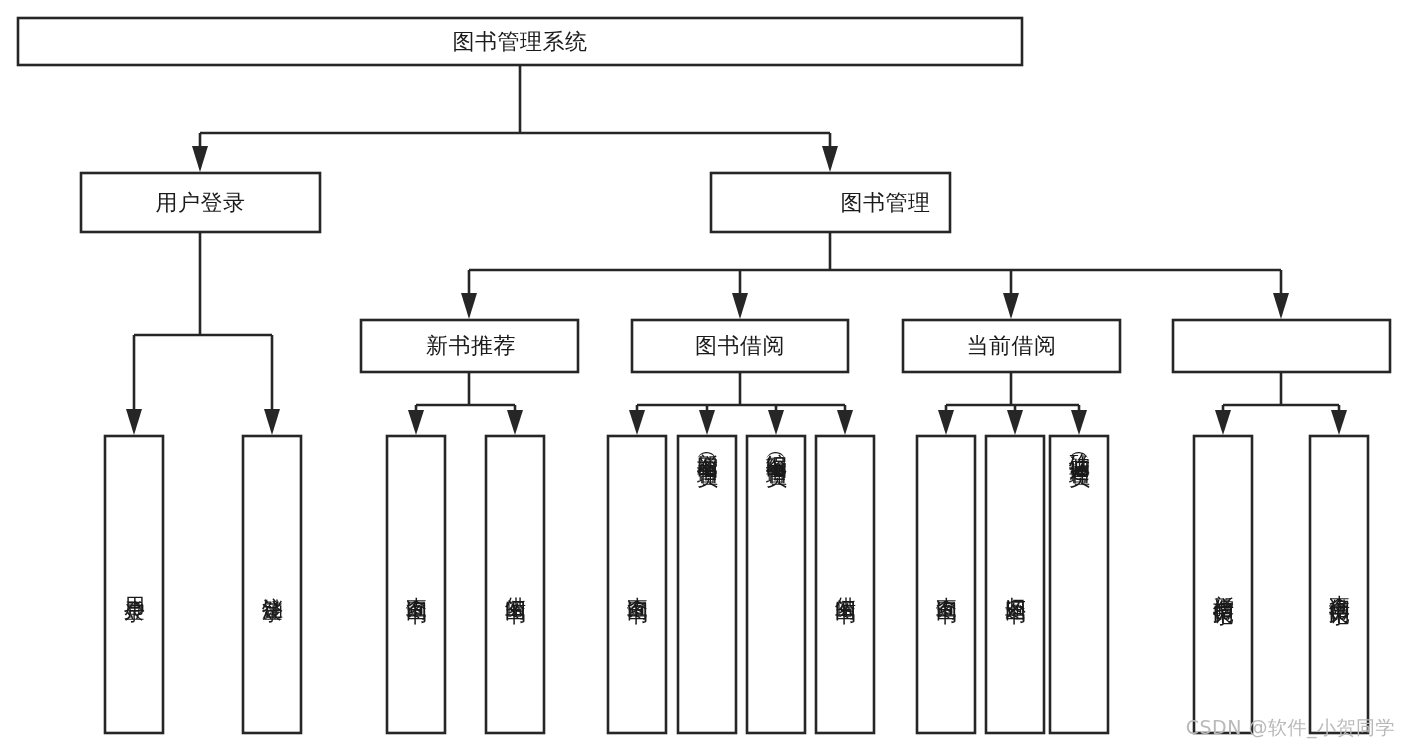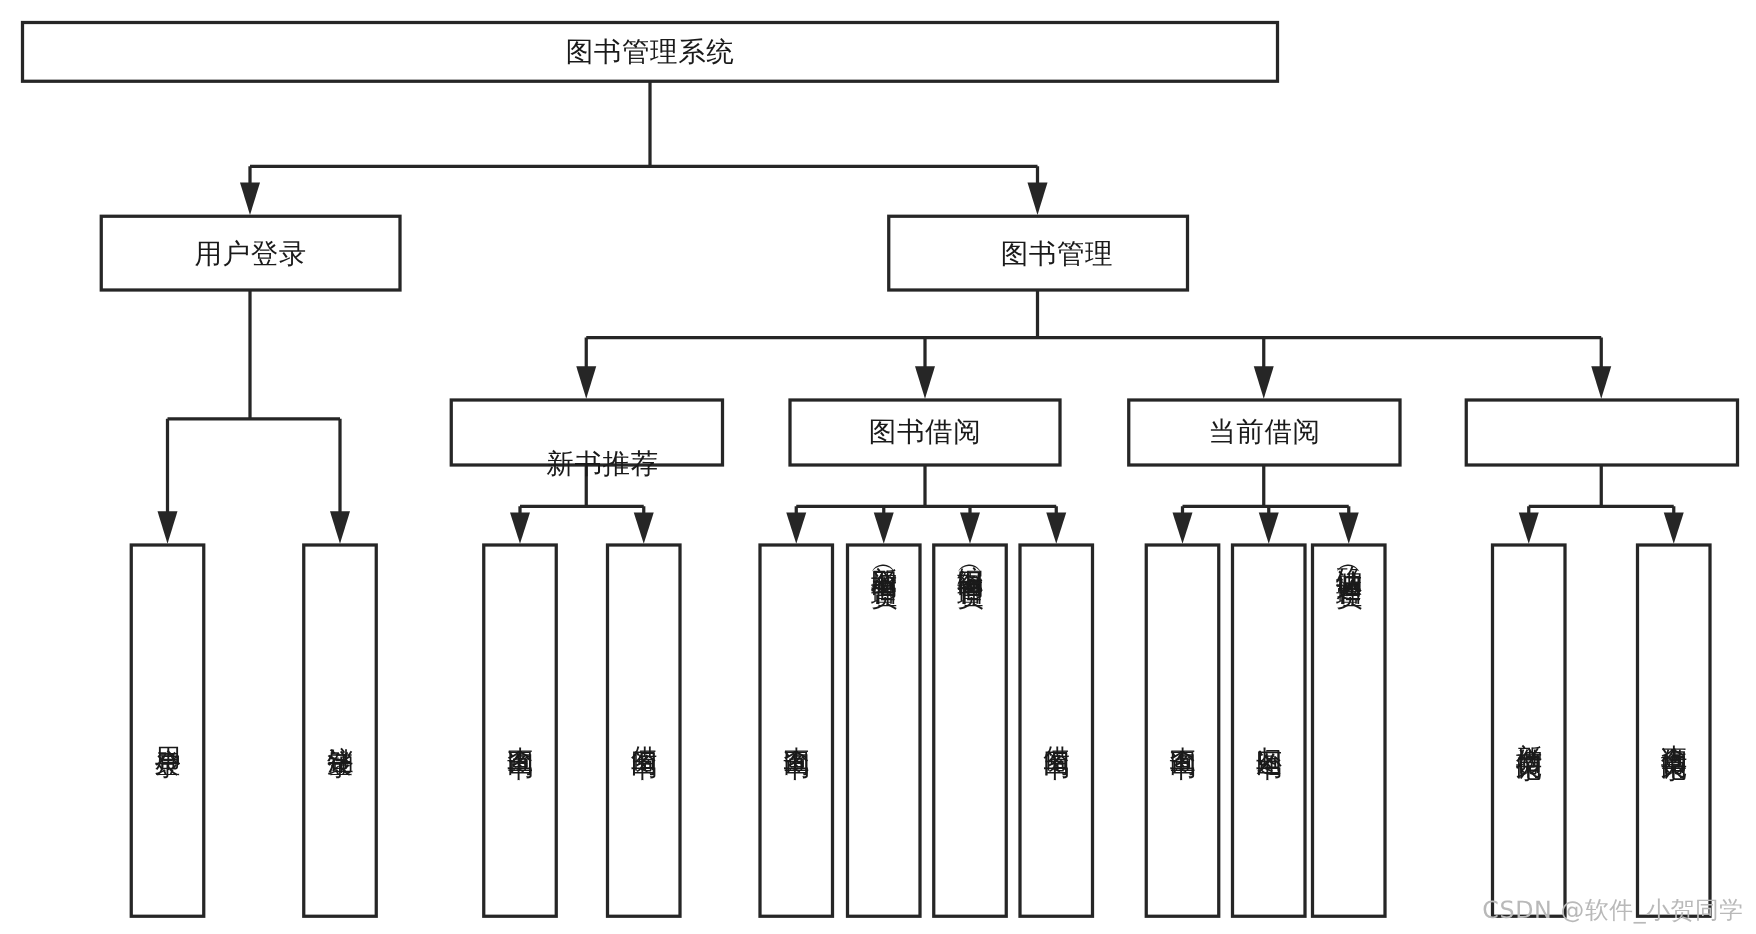--- a/index.html
+++ b/index.html
@@ -194,25 +194,25 @@
 
   </svg>
 
   <div class="hlabel-wrap" style="left:18px; top:18px; width:1004px; height:47px;">
     <span class="hlabel-text">图书管理系统</span>
   </div>
 
   <div class="hlabel-wrap" style="left:81px; top:173px; width:239px; height:59px;">
     <span class="hlabel-text">用户登录</span>
   </div>
-  <div class="hlabel-wrap" style="left:711px; top:173px; width:269px; height:59px;">
+  <div class="hlabel-wrap" style="left:711px; top:173px; width:269px; height:59px;padding-left:40px;">
     <span class="hlabel-text">图书管理</span>
   </div>
 
-  <div class="hlabel-wrap" style="left:354px; top:320px; width:256px; height:52px;margin-top:25px;">
+  <div class="hlabel-wrap" style="left:343px; top:320px; width:256px; height:52px;">
     <span class="hlabel-text">新书推荐</span>
   </div>
   <div class="hlabel-wrap" style="left:903px; top:320px; width:217px; height:52px;">
     <span class="hlabel-text">当前借阅</span>
   </div>
   <div class="hlabel-wrap" style="left:632px; top:320px; width:216px; height:52px;">
     <span class="hlabel-text">图书借阅</span>
   </div>
 
   <div class="vlabel-wrap" style="left:105px; top:436px; width:58px; height:297px;">

